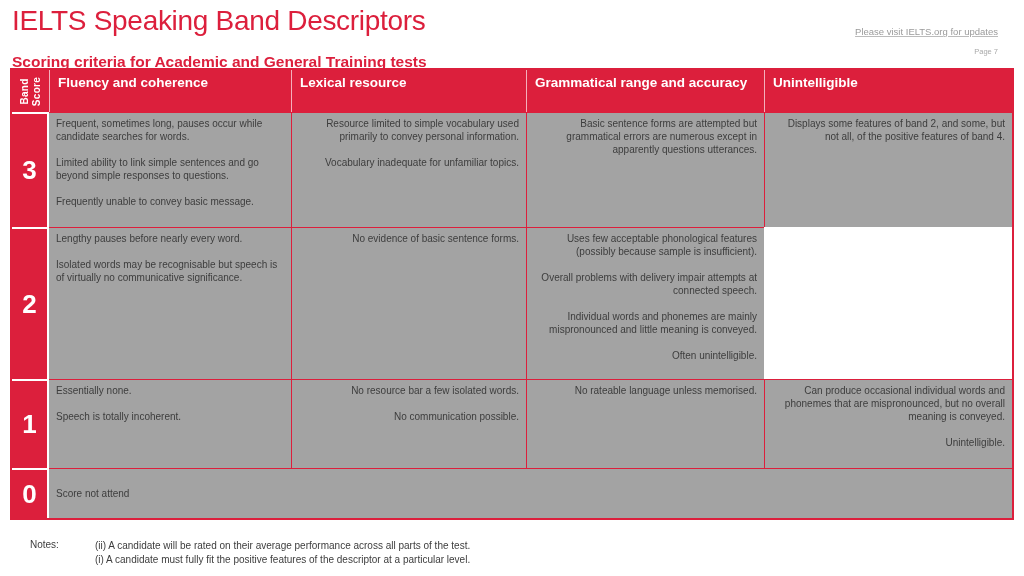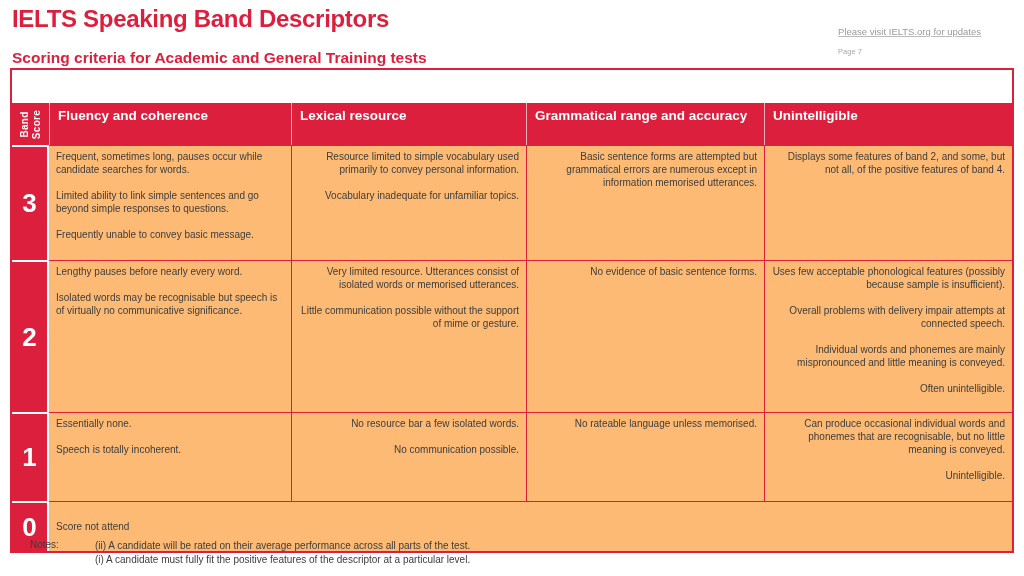--- a/index.html
+++ b/index.html
@@ -5,40 +5,40 @@
   :root{
     --brand-red:#dc1f3c;
     --body-text:#3d3d3d;
     --muted-text:#9a9a9a;
   }
   *{box-sizing:border-box;margin:0;padding:0;}
   html,body{width:1024px;height:576px;background:#fff;overflow:hidden;}
   body{font-family:"Liberation Sans","DejaVu Sans",sans-serif;position:relative;}
 
   .doc-header{position:absolute;left:12px;top:5px;}
-  .doc-title{color:var(--brand-red);font-size:24px;font-weight:700;letter-spacing:-0.3px;}
+  .doc-title{color:var(--brand-red);font-size:28px;font-weight:400;letter-spacing:-0.3px;}
   .doc-subtitle{color:var(--brand-red);font-size:15.5px;font-weight:700;margin-top:16px;}
 
-  .meta{position:absolute;right:43px;top:26px;text-align:left;}
+  .meta{position:absolute;right:26px;top:26px;text-align:right;}
   .update-link{font-size:9.5px;color:var(--muted-text);text-decoration:underline;text-decoration-color:#bbb;cursor:pointer;}
   .page-label{font-size:7.5px;color:#a9a9a9;margin-top:10px;}
 
   .bands-table{position:absolute;left:10px;top:68px;width:1004px;border:2px solid var(--brand-red);}
   .trow{display:grid;grid-template-columns:37px 242px 235px 238px 1fr;}
 
-  .header-row{height:42px;background:var(--brand-red);margin-top:33px;}
+  .header-row{height:42px;background:var(--brand-red);}
   .hcell{color:#fff;font-weight:700;font-size:13.5px;line-height:1.25;padding:5px 8px;}
   .hcell + .hcell{border-left:1px solid rgba(255,255,255,0.65);}
   .band-hcell{display:flex;align-items:center;justify-content:center;padding:0;}
   .band-hcell .vtext{transform:rotate(-90deg);font-size:10px;font-weight:700;line-height:1.15;white-space:pre-line;text-align:center;letter-spacing:0.3px;}
 
   .band-cell{background:var(--brand-red);color:#fff;font-size:26px;font-weight:700;
     display:flex;align-items:center;justify-content:center;
     border-top:2px solid #fff;border-right:2px solid #fff;}
-  .cell{background:#fdba74;color:var(--body-text);font-size:10px;line-height:1.3;
+  .cell{background:#a3a3a3;color:var(--body-text);font-size:10px;line-height:1.3;
     padding:4px 7px 4px 7px;white-space:pre-line;
     border-top:1px solid var(--brand-red);}
   .cell + .cell{border-left:1px solid var(--brand-red);text-align:right;}
   .row-3{height:115px;}
   .row-2{height:152px;}
   .row-1{height:89px;}
   .row-0{height:50px;}
   .row-0 .cell{display:flex;align-items:center;white-space:normal;}
 
   .notes{position:absolute;left:30px;top:539px;display:grid;grid-template-columns:65px auto;color:var(--body-text);}
@@ -74,52 +74,49 @@
   <div class="trow row-3">
     <div class="band-cell">3</div>
     <div class="cell">Frequent, sometimes long, pauses occur while candidate searches for words.
 
 Limited ability to link simple sentences and go beyond simple responses to questions.
 
 Frequently unable to convey basic message.</div>
     <div class="cell">Resource limited to simple vocabulary used primarily to convey personal information.
 
 Vocabulary inadequate for unfamiliar topics.</div>
-    <div class="cell">Basic sentence forms are attempted but grammatical errors are numerous except in information memorised utterances.</div>
+    <div class="cell">Basic sentence forms are attempted but grammatical errors are numerous except in apparently questions utterances.</div>
     <div class="cell">Displays some features of band 2, and some, but not all, of the positive features of band 4.</div>
   </div>
 
   <div class="trow row-2">
     <div class="band-cell">2</div>
     <div class="cell">Lengthy pauses before nearly every word.
 
 Isolated words may be recognisable but speech is of virtually no communicative significance.</div>
-    <div class="cell">Very limited resource. Utterances consist of isolated words or memorised utterances.
-
-Little communication possible without the support of mime or gesture.</div>
     <div class="cell">No evidence of basic sentence forms.</div>
     <div class="cell">Uses few acceptable phonological features (possibly because sample is insufficient).
 
 Overall problems with delivery impair attempts at connected speech.
 
 Individual words and phonemes are mainly mispronounced and little meaning is conveyed.
 
 Often unintelligible.</div>
   </div>
 
   <div class="trow row-1">
     <div class="band-cell">1</div>
     <div class="cell">Essentially none.
 
 Speech is totally incoherent.</div>
     <div class="cell">No resource bar a few isolated words.
 
 No communication possible.</div>
     <div class="cell">No rateable language unless memorised.</div>
-    <div class="cell">Can produce occasional individual words and phonemes that are recognisable, but no little meaning is conveyed.
+    <div class="cell">Can produce occasional individual words and phonemes that are mispronounced, but no overall meaning is conveyed.
 
 Unintelligible.</div>
   </div>
 
   <div class="trow row-0" style="grid-template-columns:37px 1fr;">
     <div class="band-cell">0</div>
     <div class="cell">Score not attend</div>
   </div>
 
 </div>

